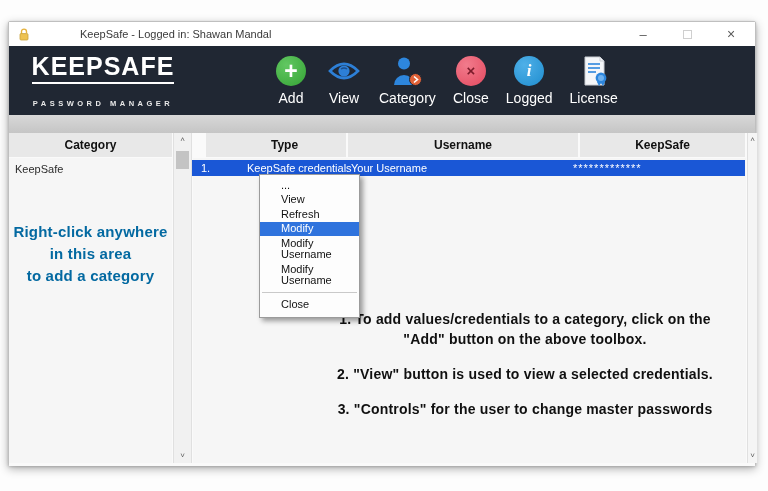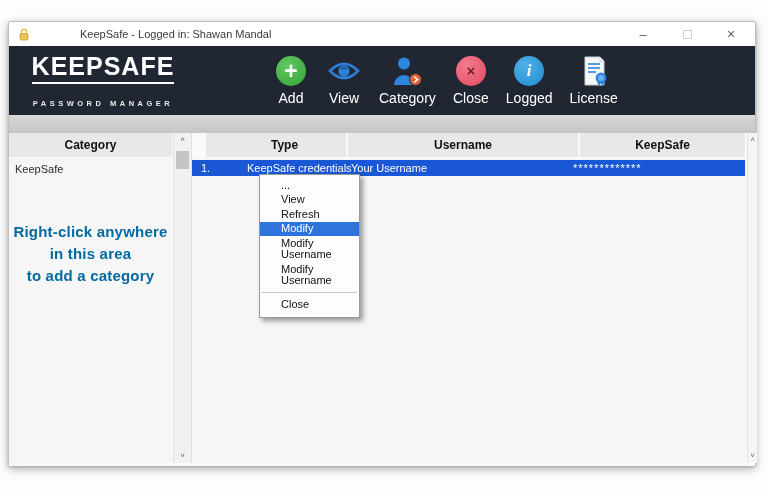--- a/index.html
+++ b/index.html
@@ -211,14 +211,20 @@
     <div class="ctx-item">...</div>
     <div class="ctx-item">View</div>
     <div class="ctx-item">Refresh</div>
     <div class="ctx-item hl">Modify</div>
     <div class="ctx-item">Modify Username</div>
     <div class="ctx-item">Modify Username</div>
     <div class="ctx-sep"></div>
     <div class="ctx-item last">Close</div>
   </div>
 
+  <div class="instructions">
+    <p>1. To add values/credentials to a category, click on the
+"Add" button on the above toolbox.</p>
+    <p>2. "View" button is used to view a selected credentials.</p>
+    <p>3. "Controls"  for the user to change master passwords</p>
+  </div>
 
 </div>
 
 </body></html>

